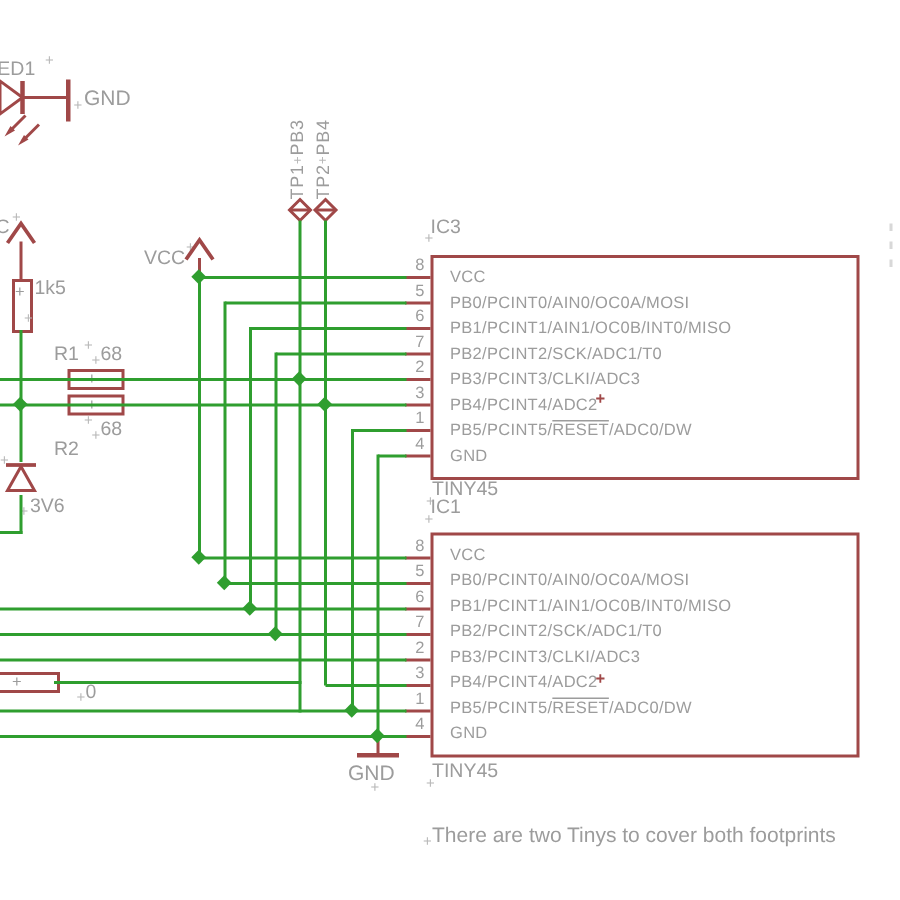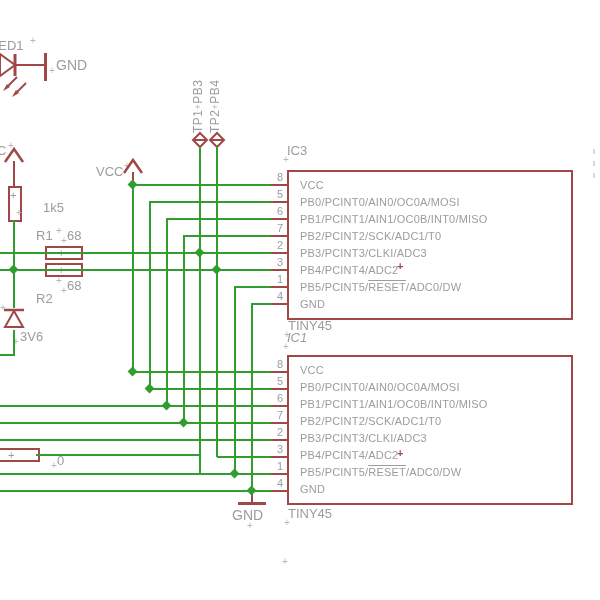--- a/index.html
+++ b/index.html
@@ -52,21 +52,21 @@
   </svg>
 
   <div class="lbl f13" style="left:-21px;top:143px;">VCC</div>
   <span class="cross" style="left:8px;top:141px;"></span>
   <svg width="24" height="18" style="left:3px;top:146px;">
     <polyline points="2,16 11,3 20,16" fill="none" stroke="#a04848" stroke-width="2.5"></polyline>
   </svg>
   <div class="rv" style="left:13px;top:161px;height:26px;"></div>
   <div class="rbox" style="left:8px;top:186px;width:10px;height:32px;"></div>
   <span class="boxplus" style="left:10px;top:190px;"></span>
-  <div class="lbl f13" style="left:23px;top:200px;margin-left:20px;">1k5</div>
+  <div class="lbl f13" style="left:23px;top:184px;">1k5</div>
   <span class="cross" style="left:16px;top:208px;"></span>
   <div class="wv" style="left:13px;top:220px;height:88px;"></div>
 
   <div class="lbl f13" style="left:36px;top:228px;">R1</div>
   <span class="cross" style="left:56px;top:226px;"></span>
   <div class="lbl f13" style="left:67px;top:228px;">68</div>
   <span class="cross" style="left:61px;top:236px;"></span>
   <div class="rbox" style="left:45px;top:246px;width:34px;height:10px;"></div>
   <span class="boxplus" style="left:58px;top:248px;"></span>
   <div class="rbox" style="left:45px;top:263px;width:34px;height:10px;"></div>
@@ -135,21 +135,21 @@
 
   <div class="pinname" style="left:300px;top:179px;">VCC</div>
   <div class="pinname" style="left:300px;top:196px;">PB0/PCINT0/AIN0/OC0A/MOSI</div>
   <div class="pinname" style="left:300px;top:213px;">PB1/PCINT1/AIN1/OC0B/INT0/MISO</div>
   <div class="pinname" style="left:300px;top:230px;">PB2/PCINT2/SCK/ADC1/T0</div>
   <div class="pinname" style="left:300px;top:247px;">PB3/PCINT3/CLKI/ADC3</div>
   <div class="pinname" style="left:300px;top:264px;">PB4/PCINT4/ADC2</div>
   <div class="pinname" style="left:300px;top:281px;"><span>PB5/PCINT5/</span><span class="ov">RESET</span><span>/ADC0/DW</span></div>
   <div class="pinname" style="left:300px;top:298px;">GND</div>
 
-  <div class="lbl f13" style="left:287px;top:330px;font-style:italic;">IC1</div>
+  <div class="lbl f13" style="left:287px;top:330px;">IC1</div>
   <span class="cross" style="left:283px;top:342px;"></span>
   <div class="icbox" style="left:287px;top:355px;width:282px;height:146px;"></div>
   <div class="lbl f13" style="left:288px;top:506px;">TINY45</div>
   <span class="cross" style="left:284px;top:518px;"></span>
   <span class="rcross" style="left:397px;top:448px;"></span>
 
   <div class="rh" style="left:270px;top:371px;width:17px;"></div>
   <div class="rh" style="left:270px;top:388px;width:17px;"></div>
   <div class="rh" style="left:270px;top:405px;width:17px;"></div>
   <div class="rh" style="left:270px;top:422px;width:17px;"></div>
@@ -174,20 +174,21 @@
   <div class="pinname" style="left:300px;top:432px;">PB3/PCINT3/CLKI/ADC3</div>
   <div class="pinname" style="left:300px;top:449px;">PB4/PCINT4/ADC2</div>
   <div class="pinname" style="left:300px;top:466px;"><span>PB5/PCINT5/</span><span class="ov">RESET</span><span>/ADC0/DW</span></div>
   <div class="pinname" style="left:300px;top:483px;">GND</div>
 
   <div class="rv" style="left:251px;top:491px;height:12px;"></div>
   <div class="rh" style="left:238px;top:502px;width:28px;height:3px;"></div>
   <div class="lbl f14" style="left:232px;top:507px;">GND</div>
   <span class="cross" style="left:247px;top:521px;"></span>
 
+  <div class="lbl f14" style="left:288px;top:548px;">There are two Tinys to cover both footprints</div>
   <span class="cross" style="left:282px;top:557px;"></span>
 
   <div class="dash" style="left:593px;top:149px;"></div>
   <div class="dash" style="left:593px;top:161px;"></div>
   <div class="dash" style="left:593px;top:173px;"></div>
 
 <div class="wh" style="left: 133px; top: 184px; width: 138px;"></div>
     <div class="wh" style="left: 150px; top: 201px; width: 121px;"></div>
     <div class="wh" style="left: 167px; top: 218px; width: 104px;"></div>
     <div class="wh" style="left: 184px; top: 235px; width: 87px;"></div>

